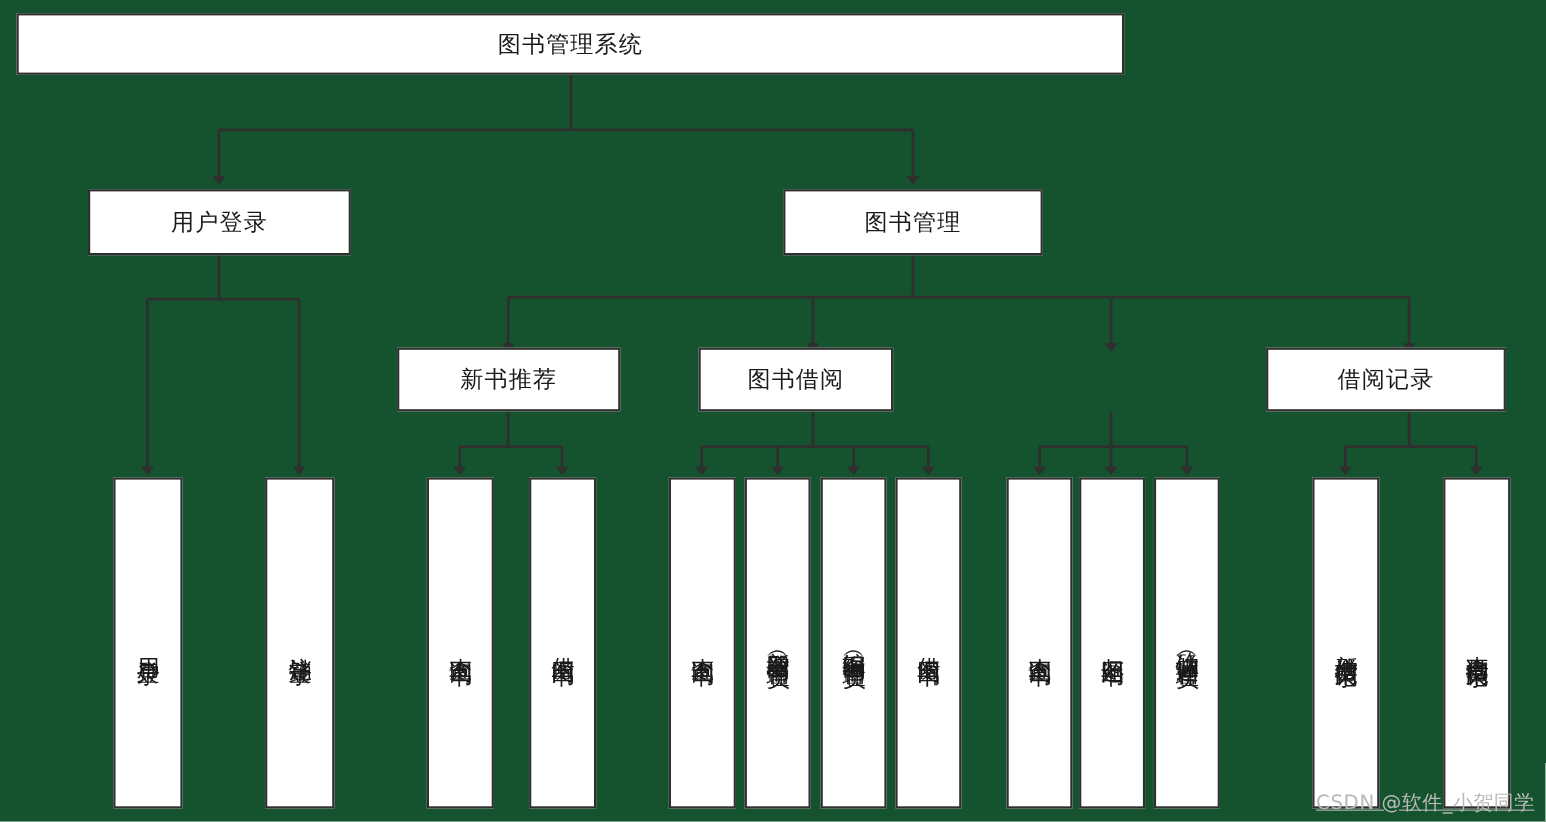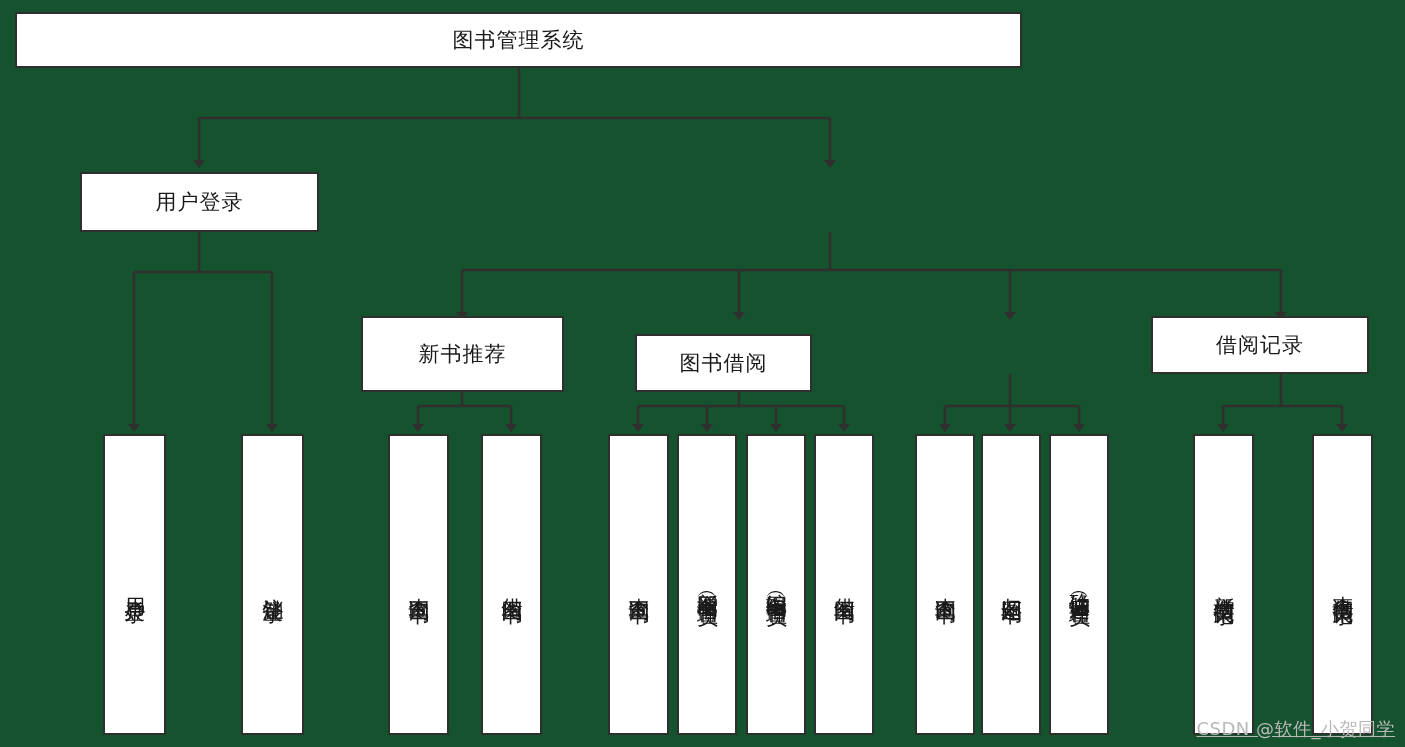--- a/index.html
+++ b/index.html
@@ -121,25 +121,28 @@
     </g>
   </svg>
 
   <div class="node h" style="left:15px; top:12px; width:1007px; height:56px;">
     <span>图书管理系统</span>
   </div>
 
   <div class="node h" style="left:80px; top:172px; width:239px; height:60px;">
     <span>用户登录</span>
   </div>
+  <div class="node h" style="left:712px; top:172px; width:236px; height:60px;">
+    <span>图书管理</span>
+  </div>
 
-  <div class="node h" style="left:361px; top:316px; width:203px; height:76px;">
+  <div class="node h" style="left:361px; top:316px; width:203px; height:58px;">
     <span>新书推荐</span>
   </div>
-  <div class="node h" style="left:635px; top:316px; width:177px; height:58px;margin-top:18px;">
+  <div class="node h" style="left:635px; top:316px; width:177px; height:58px;">
     <span>图书借阅</span>
   </div>
   <div class="node h" style="left:1151px; top:316px; width:218px; height:58px;">
     <span>借阅记录</span>
   </div>
 
   <div class="node v" style="left:103px; top:434px; width:63px; height:301px;">
     <span>用户登录</span>
   </div>
   <div class="node v" style="left:241px; top:434px; width:63px; height:301px;">

